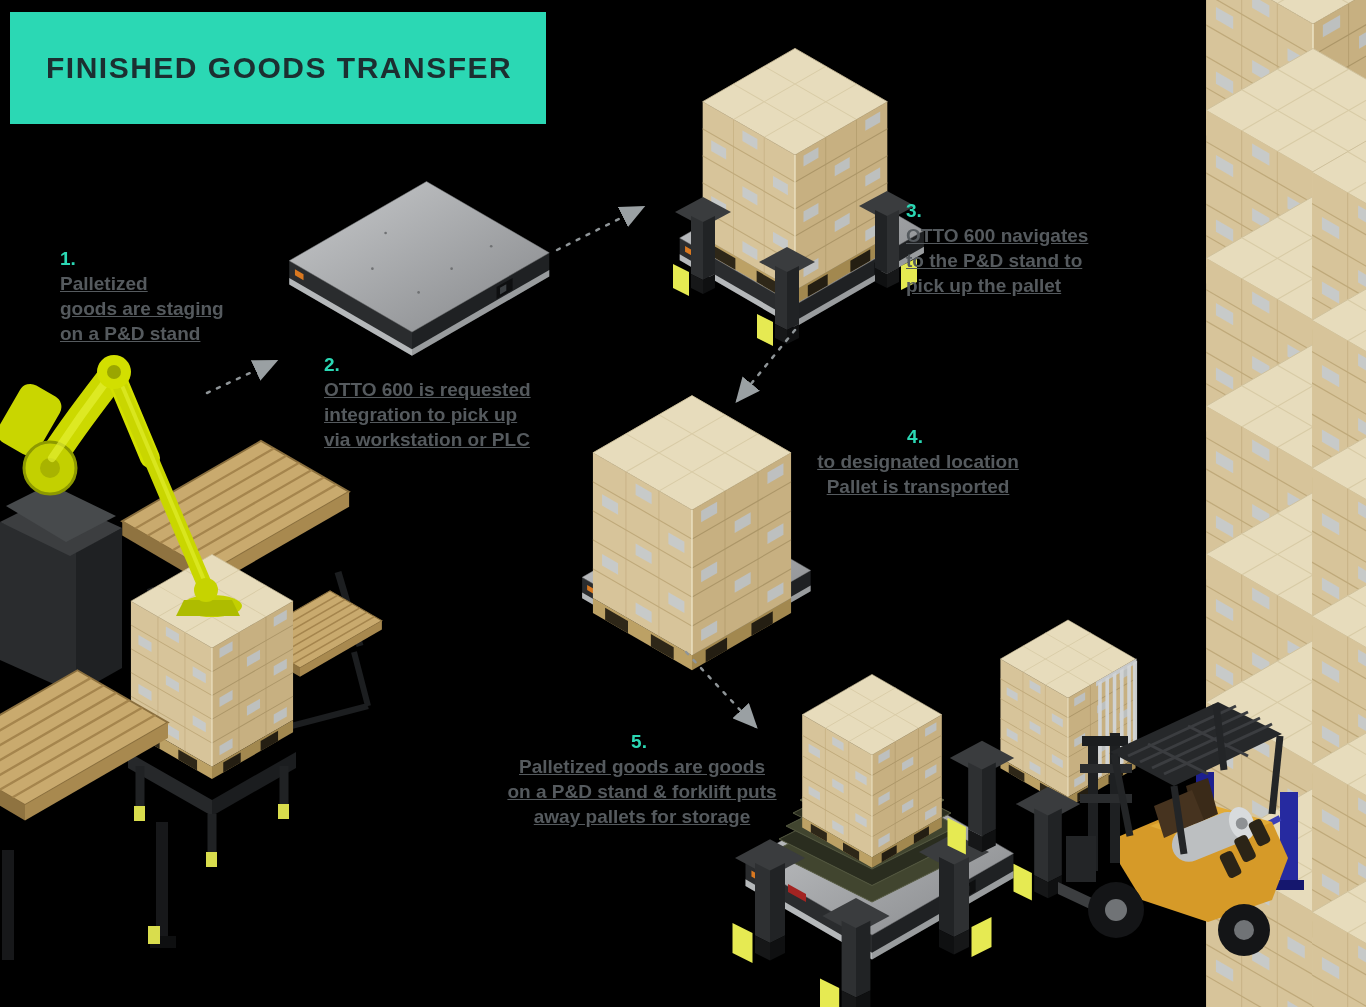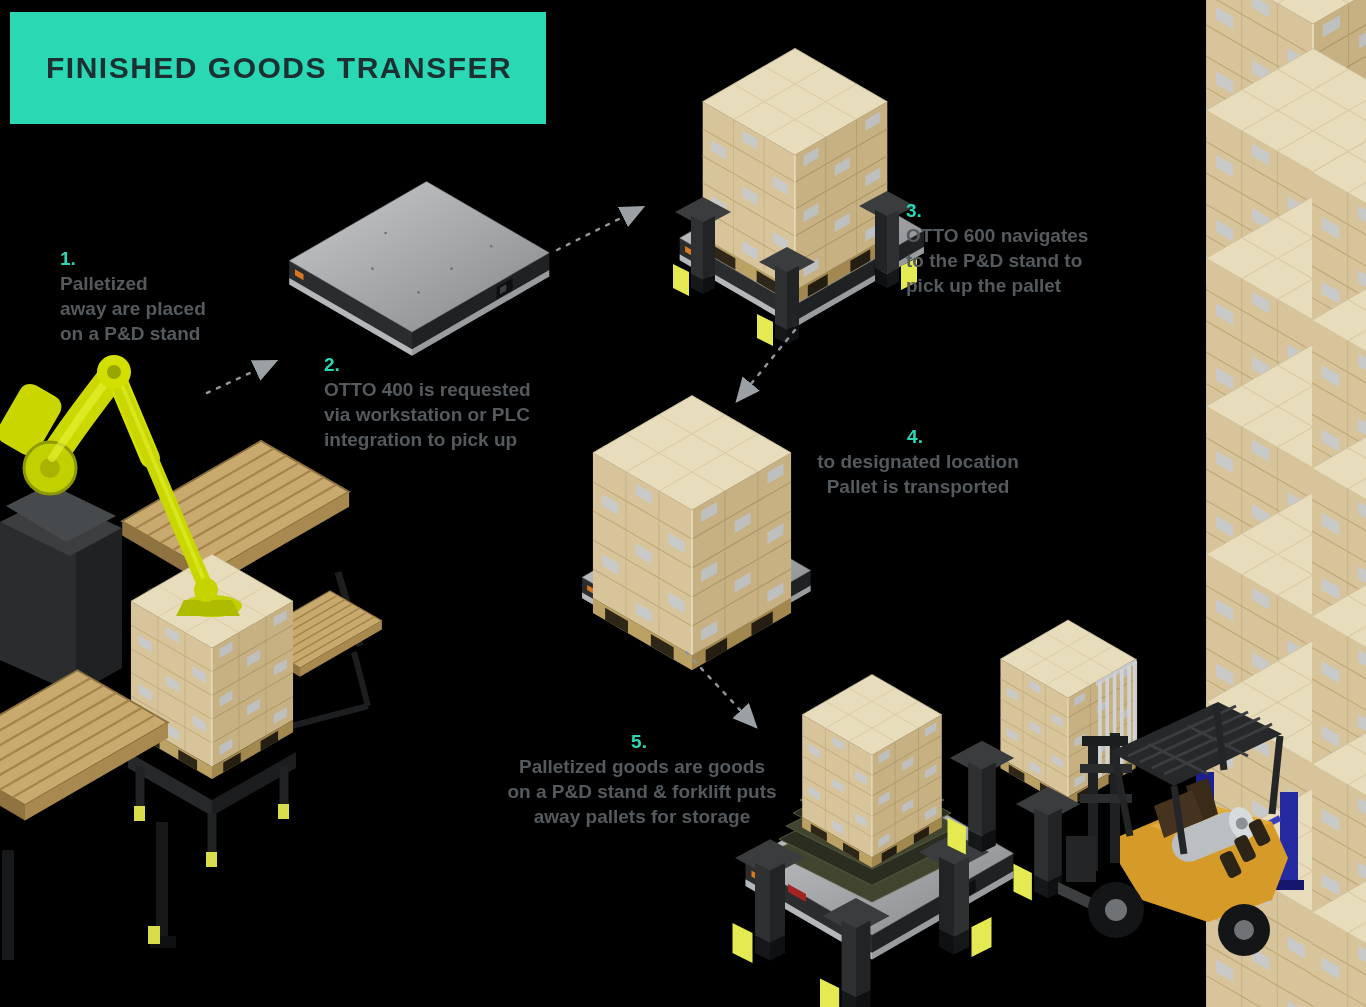--- a/index.html
+++ b/index.html
@@ -7,21 +7,21 @@
        font-family:"Liberation Sans",sans-serif;}
   .banner{position:absolute;left:10px;top:12px;width:536px;height:112px;
           background:#2bd8b4;display:flex;align-items:center;}
   .banner .t{padding-left:36px;font-size:30px;font-weight:700;
              letter-spacing:1.5px;color:#1c2f31;white-space:nowrap;}
   .step{position:absolute;color:#555a5e;font-size:19px;line-height:25px;
         font-weight:700;}
   .step .num{color:#2bd8b4;margin-right:6px;}
   .c{text-align:center;}
   svg{position:absolute;left:0;top:0;}
-  .ln{display:block;}
+  .ln{display:block;text-decoration:underline;}
   .ln:first-child{display:inline;}
 </style>
 </head>
 <body>
 
 <svg width="1366" height="1007" viewBox="0 0 1366 1007">
   <defs>
     <linearGradient id="og" x1="0" y1="0" x2="1" y2="1">
       <stop offset="0" stop-color="#c8cacc"></stop>
         <stop offset="1" stop-color="#85878a"></stop>
@@ -300,28 +300,28 @@
     <line x1="686" y1="652" x2="756" y2="727" marker-end="url(#ah)"></line>
   </g>
 </svg>
 
 <div class="banner">
   <div class="t">FINISHED GOODS TRANSFER</div>
 </div>
 
 <div class="step" style="left:60px;top:246px;width:200px;">
   <span class="num">1.</span><span class="ln">Palletized</span>
-  <span class="ln">away are placed</span>
+  <span class="ln">goods are staging</span>
   <span class="ln">on a P&amp;D stand</span>
 </div>
 
 <div class="step" style="left:324px;top:352px;width:280px;">
-  <span class="num">2.</span><span class="ln">OTTO 400 is requested</span>
+  <span class="num">2.</span><span class="ln">OTTO 600 is requested</span>
+  <span class="ln">integration to pick up</span>
   <span class="ln">via workstation or PLC</span>
-  <span class="ln">integration to pick up</span>
 </div>
 
 <div class="step" style="left:906px;top:198px;width:260px;">
   <span class="num">3.</span><span class="ln">OTTO 600 navigates</span>
   <span class="ln">to the P&amp;D stand to</span>
   <span class="ln">pick up the pallet</span>
 </div>
 
 <div class="step c" style="left:793px;top:424px;width:250px;">
   <span class="num">4.</span><span class="ln">to designated location</span>

